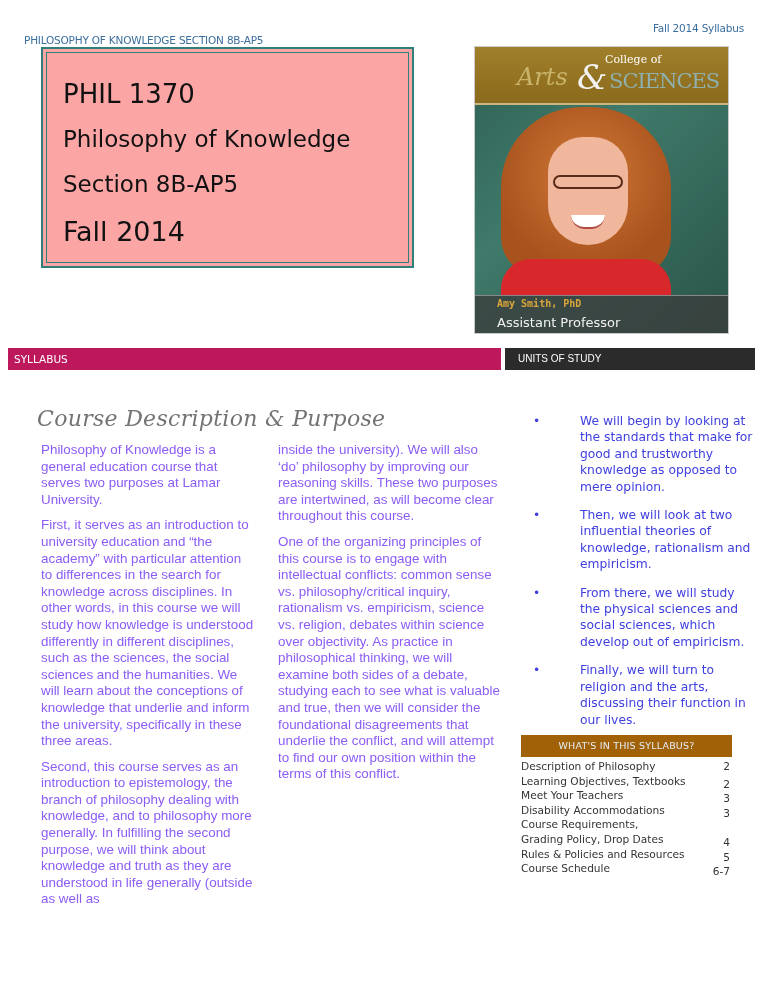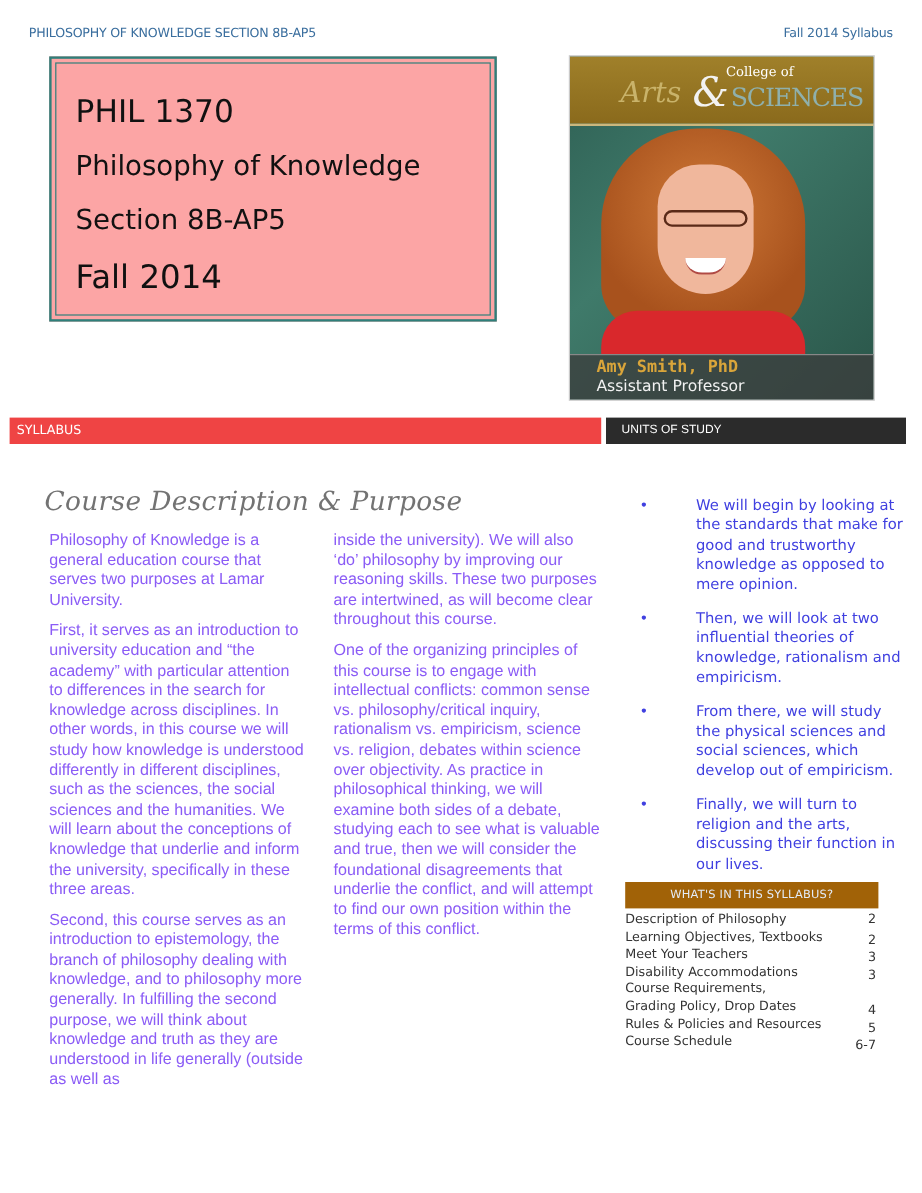--- a/index.html
+++ b/index.html
@@ -1,18 +1,18 @@
 <!DOCTYPE html>
 <html><head>
 <meta charset="utf-8">
 <style>
   html, body { margin: 0; padding: 0; background: #ffffff; }
   body { width: 768px; height: 994px; position: relative; overflow: hidden; font-family: "Liberation Sans", sans-serif; }
   .running-header { position: absolute; top: 22px; left: 24px; right: 24px; height: 16px; font-family: "DejaVu Sans", sans-serif; font-size: 10.5px; color: #3a6e9e; letter-spacing: -0.2px; }
-  .running-header .left { position: absolute; left: 0; top: 0; }
+  .running-header .left { position: absolute; left: 0; top: 12px; }
   .running-header .right { position: absolute; right: 0; top: 0; }
 
   .title-box { position: absolute; left: 41px; top: 47px; width: 373px; height: 221px; background: #fca5a5; border: 2px solid #2f7f7a; box-sizing: border-box; }
   .title-box::before { content: ""; position: absolute; left: 3px; top: 3px; right: 3px; bottom: 3px; border: 1.5px solid #2f7f7a; }
   .title-box .line { position: absolute; left: 20px; font-family: "DejaVu Sans", sans-serif; color: #111; white-space: nowrap; }
   .title-box .l1 { top: 30px; font-size: 26px; }
   .title-box .l2 { top: 77px; font-size: 23px; }
   .title-box .l3 { top: 122px; font-size: 23px; }
   .title-box .l4 { top: 167px; font-size: 27px; }
 
@@ -22,24 +22,24 @@
   .portrait .arts { position: absolute; left: 42px; top: 16px; font-family: "DejaVu Serif", serif; font-style: italic; font-size: 24px; color: #c9b36a; }
   .portrait .amp { position: absolute; left: 102px; top: 10px; font-family: "DejaVu Serif", serif; font-style: italic; font-size: 34px; color: #f2f2f2; }
   .portrait .sciences { position: absolute; left: 134px; top: 22px; font-family: "DejaVu Serif", serif; font-size: 21px; color: #8fb0ac; letter-spacing: -1px; }
   .portrait .person { position: absolute; left: 26px; top: 60px; width: 170px; height: 188px; }
   .portrait .hair { position: absolute; left: 0; top: 0; width: 170px; height: 170px; border-radius: 80px 80px 40px 40px; background: radial-gradient(circle at 50% 40%, #d07a38, #a8521d 70%); }
   .portrait .face { position: absolute; left: 47px; top: 30px; width: 80px; height: 108px; border-radius: 40px 40px 46px 46px; background: #f0b79c; }
   .portrait .glasses { position: absolute; left: 52px; top: 68px; width: 70px; height: 14px; border: 2px solid #5a2a18; border-radius: 10px; box-sizing: border-box; }
   .portrait .smile { position: absolute; left: 70px; top: 108px; width: 34px; height: 12px; border-radius: 0 0 17px 17px; background: #fff; border-bottom: 2px solid #b04a44; }
   .portrait .shirt { position: absolute; left: 0; top: 152px; width: 170px; height: 36px; background: #d9282c; border-radius: 30px 30px 0 0; }
   .portrait .caption { position: absolute; left: 0; top: 248px; width: 100%; height: 40px; background: rgba(60,60,60,0.75); border-top: 1px solid #888; }
-  .portrait .name { position: absolute; left: 22px; top: 2px; font-family: "DejaVu Sans Mono", monospace; font-weight: bold; font-size: 14px; color: #d9a53a; }
+  .portrait .name { position: absolute; left: 22px; top: 2px; font-family: "DejaVu Sans Mono", monospace; font-weight: bold; font-size: 10px; color: #d9a53a; }
   .portrait .role { position: absolute; left: 22px; top: 19px; font-family: "DejaVu Sans", sans-serif; font-size: 13px; color: #f2f2f2; }
 
-  .bar-syllabus { position: absolute; left: 8px; top: 348px; width: 493px; height: 22px; background: #ef4444; color: #fff; font-family: "DejaVu Sans", sans-serif; font-size: 10.5px; line-height: 22px; padding-left: 6px; box-sizing: border-box; }
+  .bar-syllabus { position: absolute; left: 8px; top: 348px; width: 493px; height: 22px; background: #be185d; color: #fff; font-family: "DejaVu Sans", sans-serif; font-size: 10.5px; line-height: 22px; padding-left: 6px; box-sizing: border-box; }
   .bar-units { position: absolute; left: 505px; top: 348px; width: 250px; height: 22px; background: #2b2b2b; color: #fff; font-family: Liberation Sans, sans-serif; font-size: 10px; line-height: 22px; padding-left: 13px; box-sizing: border-box; }
 
   .section-title { position: absolute; left: 37px; top: 406px; font-family: "DejaVu Serif", serif; font-style: italic; font-size: 22px; color: #737373; white-space: nowrap; letter-spacing: 0.3px; }
 
   .col { position: absolute; font-family: "Liberation Sans", sans-serif; font-size: 13.4px; line-height: 16.6px; color: #8b5cf6; }
   .col p { margin: 0 0 9px 0; }
   .col-1 { left: 41px; top: 442px; width: 215px; }
   .col-2 { left: 278px; top: 442px; width: 222px; }
 
   .units { position: absolute; left: 540px; top: 413px; width: 215px; font-family: "DejaVu Sans", sans-serif; font-size: 12.3px; line-height: 16.4px; color: #4040e0; margin: 0; padding: 0; list-style: none; }

